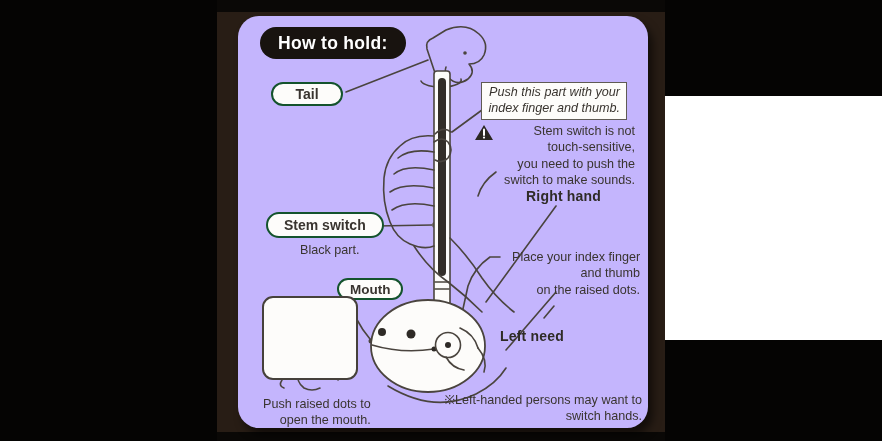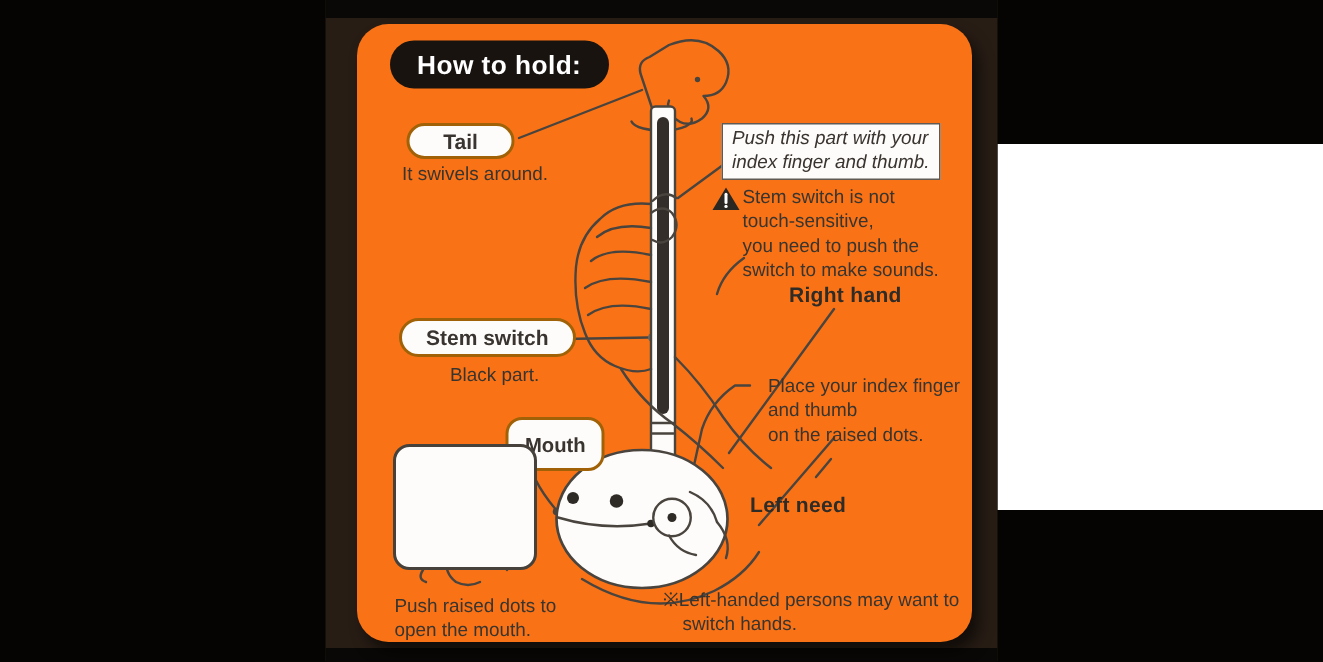--- a/index.html
+++ b/index.html
@@ -6,42 +6,42 @@
   #canvas{position:relative;width:882px;height:441px;overflow:hidden;
           background:#050403;font-family:"Liberation Sans",sans-serif;}
   
   #photo{position:absolute;left:217px;top:0;width:448px;height:441px;background:#281d15;}
   .letterbox{position:absolute;left:0;width:100%;background:#0a0806;}
   #letterbox-top{top:0;height:12px;}
   #letterbox-bottom{top:432px;height:9px;}
   
   #white-panel{position:absolute;left:665px;top:96px;width:217px;height:244px;background:#ffffff;}
   
-  #card{position:absolute;left:21px;top:16px;width:410px;height:412px;background:#f97316;
-        border-radius:21px;box-shadow:5px 7px 9px rgba(0,0,0,.55);}
+  #card{position:absolute;left:21px;top:16px;width:410px;height:412px;background:#c4b5fd;
+        border-radius:21px;box-shadow:5px 7px 9px rgba(0,0,0,.55);text-align:right;}
   #card *{box-sizing:border-box;}
   .abs{position:absolute;}
   .small{font-size:12.6px;line-height:16px;white-space:pre-line;color:#39342f;}
   .bold-label{font-size:14px;font-weight:bold;color:#2f2b27;letter-spacing:.2px;}
-  .pill{border:2px solid #a16207;border-radius:14px;background:#fdfcfa;
+  .pill{border:2px solid #14532d;border-radius:14px;background:#fdfcfa;
         display:flex;align-items:center;justify-content:center;
         font-weight:bold;color:#39342f;}
   #title-pill{left:22px;top:11px;height:32px;padding:0 18px;background:#18130f;
               border-radius:17px;display:flex;align-items:center;}
   #title-pill span{color:#fff;font-size:17.5px;font-weight:bold;letter-spacing:.3px;}
   #tail-pill{left:33px;top:66px;width:72px;height:24px;font-size:14px;}
   #tail-caption{left:30px;top:92px;}
   #push-box{left:243px;top:66px;width:146px;border:1.5px solid #5f5a54;
             padding:2px 6px 3px 6px;font-size:12.6px;line-height:15.6px;
             white-space:pre-line;color:#39342f;background:#fdfcfa;font-style:italic;}
   #warning-text{left:257px;top:107px;width:140px;line-height:16.3px;}
   #right-hand-label{left:246px;top:172px;padding-left:42px;}
   #stem-switch-pill{left:28px;top:196px;height:26px;padding:0 16px;font-size:14px;border-radius:13px;}
   #stem-switch-caption{left:30px;top:226px;margin-left:32px;}
-  #mouth-pill{left:99px;top:262px;height:36px;padding:0 11px;font-size:13.5px;border-radius:11px;}
+  #mouth-pill{left:99px;top:262px;height:22px;padding:0 11px;font-size:13.5px;border-radius:11px;}
   #inset-box{left:24px;top:280px;width:96px;height:84px;border:2.5px solid #46413b;border-radius:11px;background:#fdfcfa;}
   #inset-caption{left:25px;top:369px;margin-top:11px;}
   #place-fingers{left:262px;top:233px;line-height:16.4px;margin-left:12px;}
   #left-hand-label{left:262px;top:312px;}
   #footnote{left:204px;top:377px;line-height:15.6px;padding-left:13px;text-indent:-13px;width:200px;}
   #illustration{position:absolute;left:0;top:0;width:410px;height:412px;pointer-events:none;}
 </style>
 </head>
 <body>
 
@@ -137,21 +137,20 @@
         </g>
       </svg>
 
       <div id="title-pill" class="abs">
         <span>How to hold:</span>
       </div>
 
       <div id="tail-pill" class="abs pill">
         <span>Tail</span>
       </div>
-      <div id="tail-caption" class="abs small">It swivels around.</div>
 
       <div id="push-box" class="abs">Push this part with your
 index finger and thumb.</div>
 
       <div id="warning-text" class="abs small">Stem switch is not
 touch-sensitive,
 you need to push the
 switch to make sounds.</div>
 
       <div id="right-hand-label" class="abs bold-label">Right hand</div>

